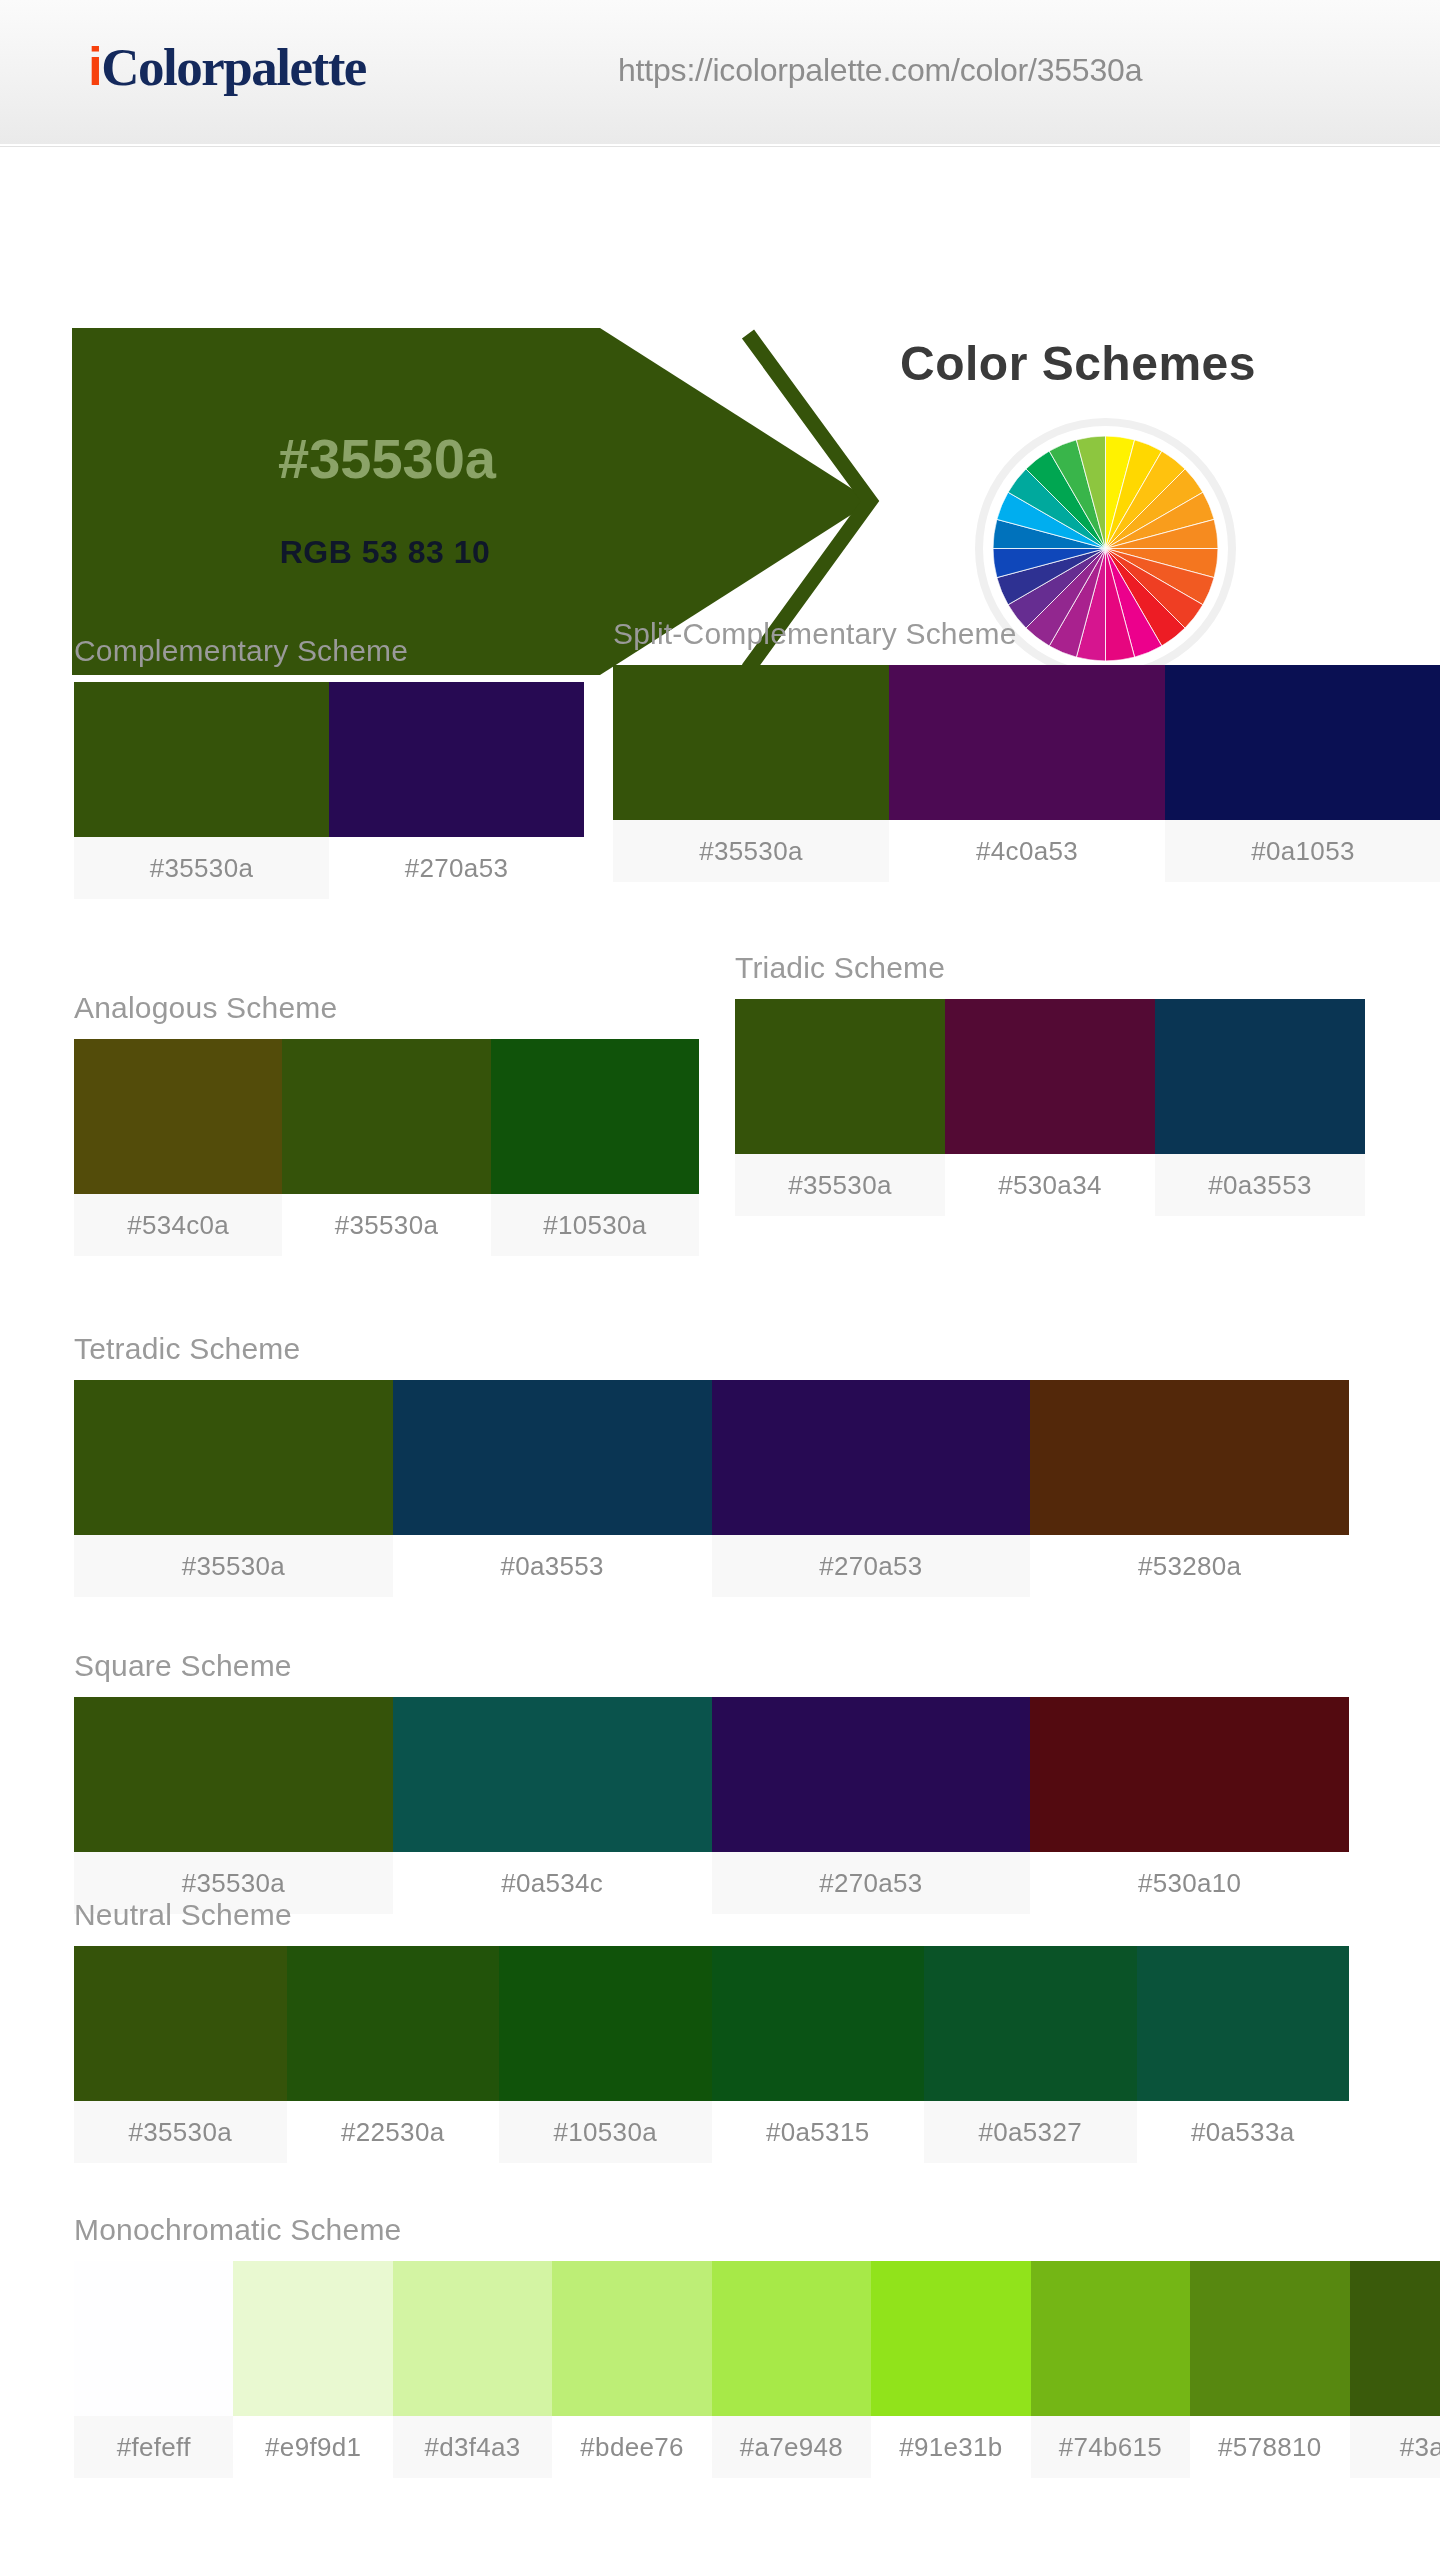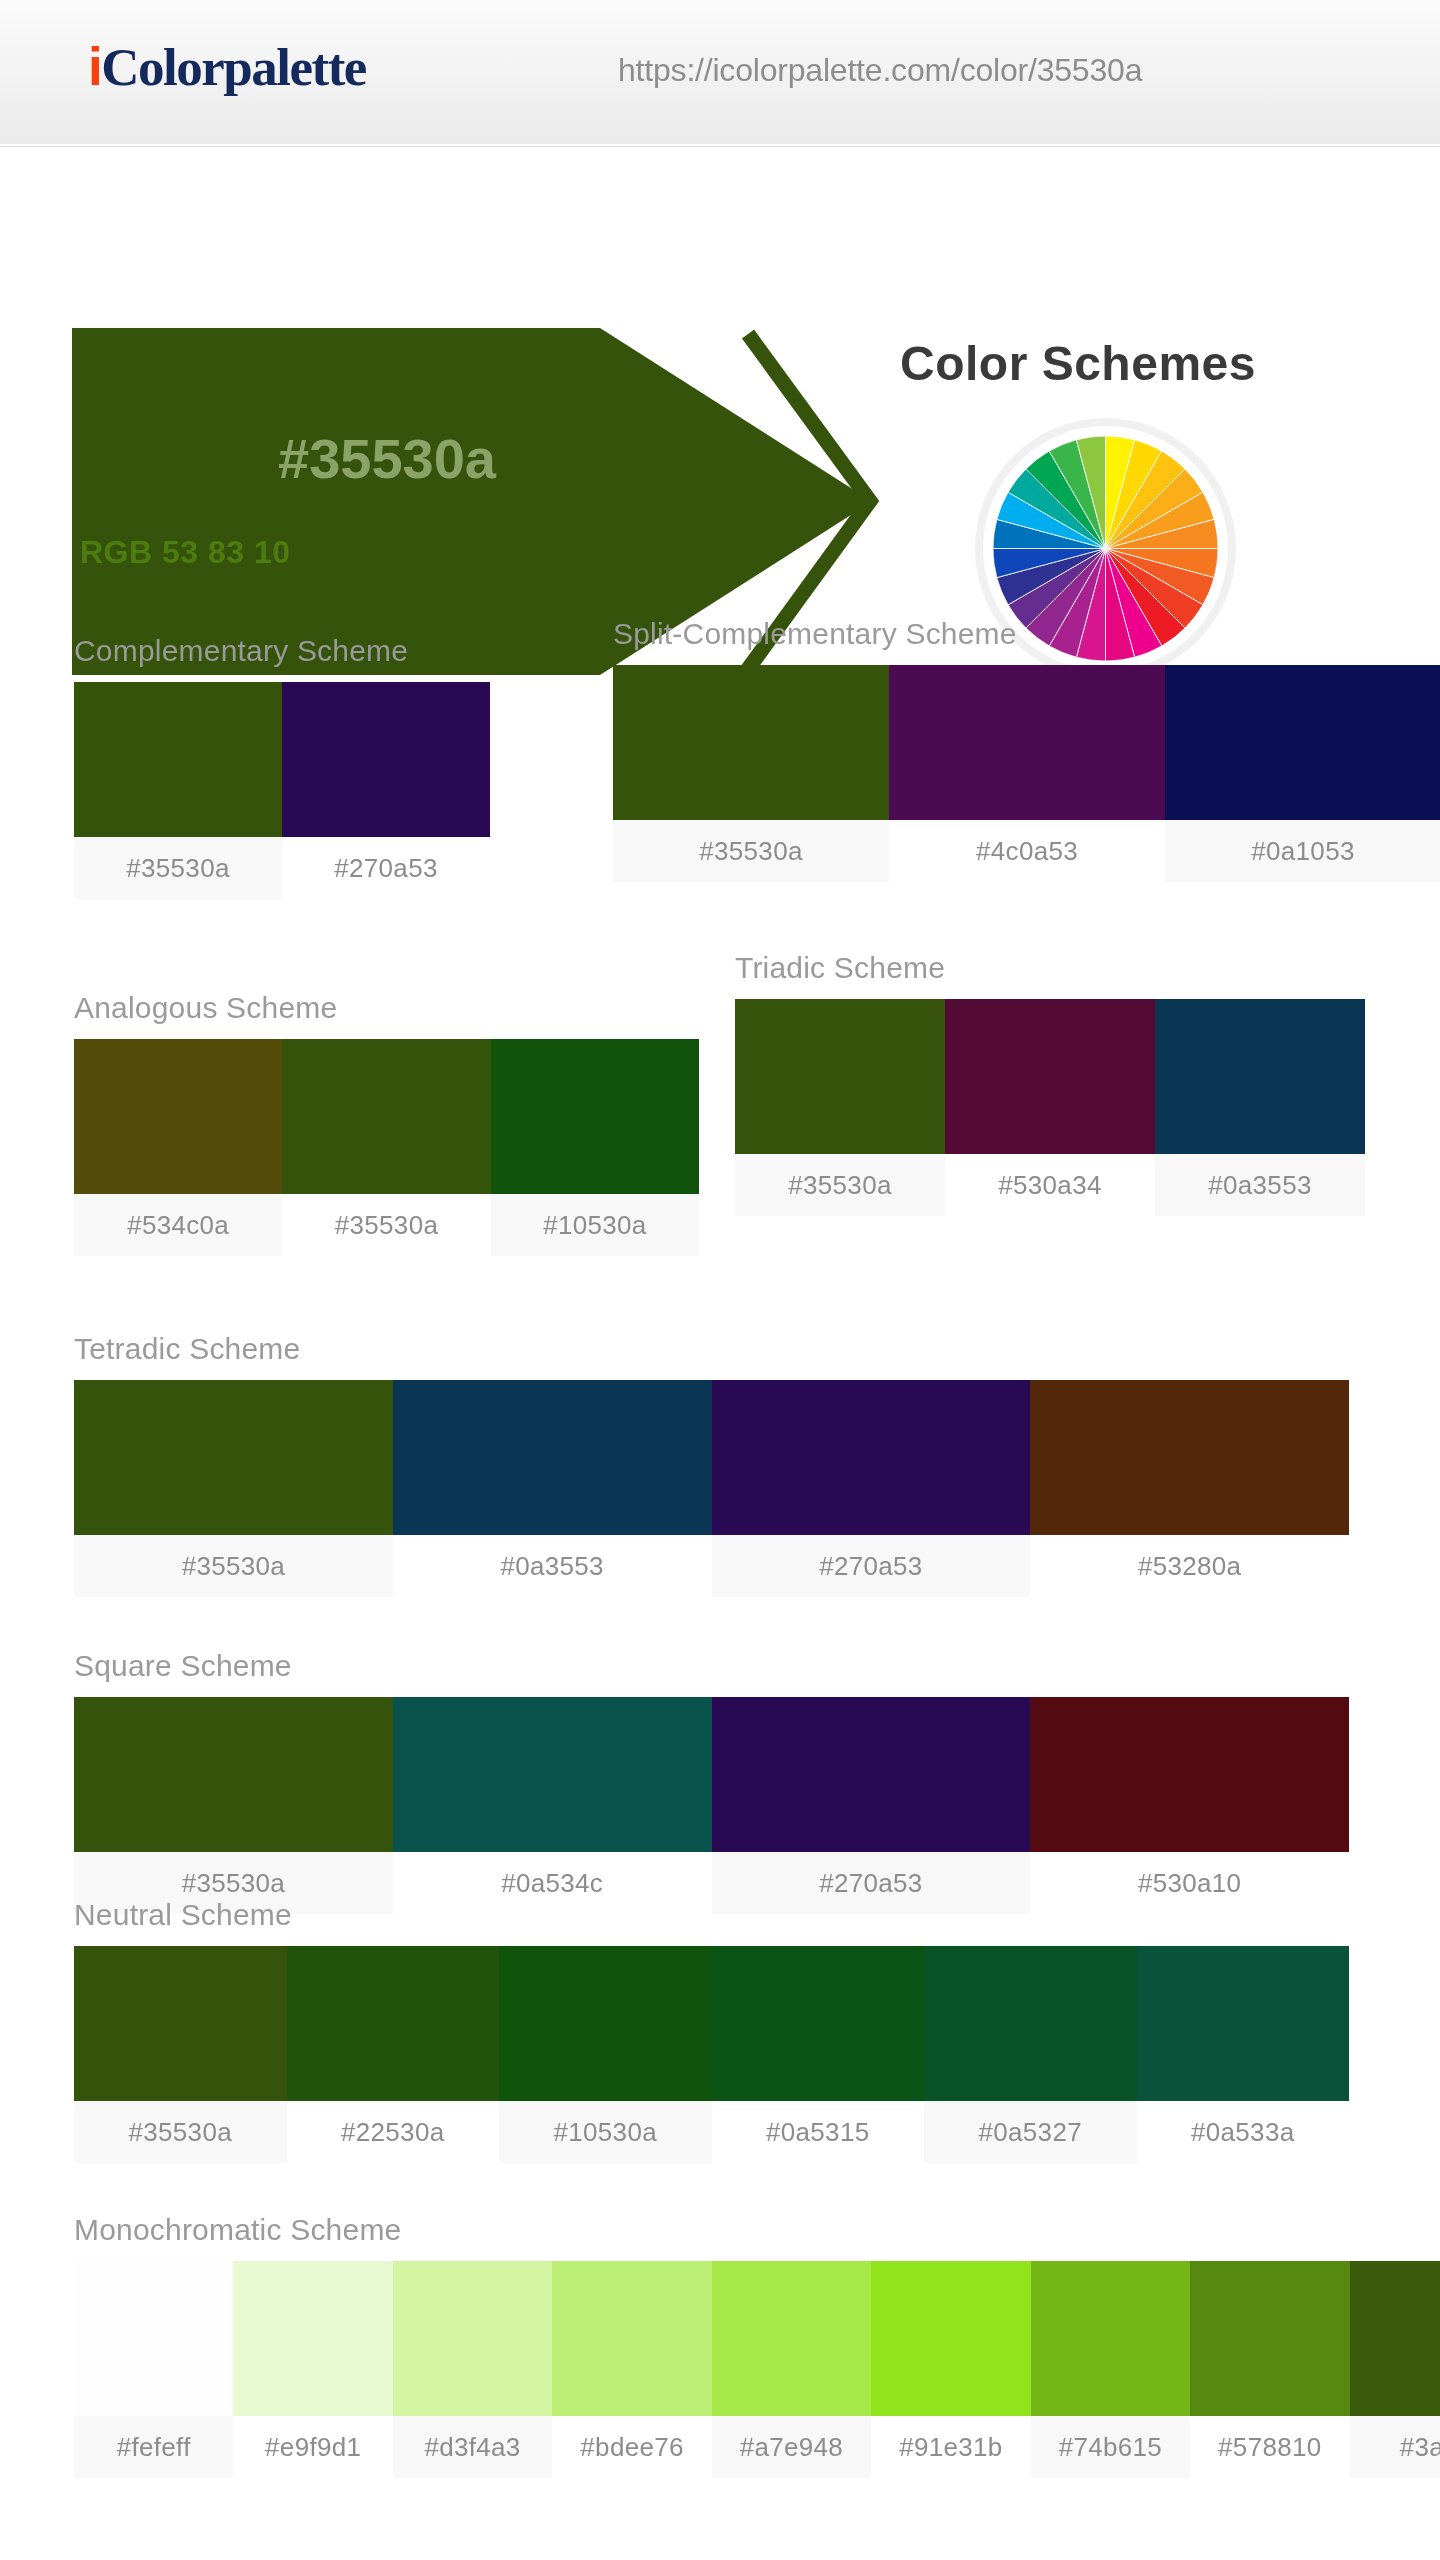--- a/index.html
+++ b/index.html
@@ -71,26 +71,27 @@
     top: 280px;
     width: 630px;
     text-align: center;
     font-size: 56px;
     font-weight: bold;
     color: #8ba368;
     letter-spacing: 0px;
   }
   .hero-rgb {
     position: absolute;
-    left: 80px;
+    left: 70px;
     top: 388px;
     width: 630px;
+    text-align: center;
     font-size: 32px;
     font-weight: bold;
-    color: #4d7c0f;
+    color: #0f172a;
     letter-spacing: 0.5px;
   }
   .schemes-title {
     position: absolute;
     left: 900px;
     top: 190px;
     font-size: 48px;
     font-weight: bold;
     color: #3a3a3a;
     letter-spacing: 0.5px;
@@ -139,21 +140,21 @@
     font-size: 26px;
     color: #8c8c8c;
     font-weight: 400;
     letter-spacing: 0.3px;
     white-space: nowrap;
   }
   .hex-cell.alt { background: #f8f8f8; }
   .hex-cell.plain { background: #ffffff; }
 
   
-  #sec-complementary      { left: 74px;  top: 634px;  width: 416px; }
+  #sec-complementary      { left: 74px;  top: 634px;  width: 510px; }
   #sec-split              { left: 613px; top: 617px;  width: 828px; }
   #sec-analogous          { left: 74px;  top: 951px;  width: 625px; margin-top: 40px; }
   #sec-triadic            { left: 735px; top: 951px;  width: 630px; }
   #sec-tetradic           { left: 74px;  top: 1332px; width: 1275px; }
   #sec-square             { left: 74px;  top: 1649px; width: 1275px; }
   #sec-neutral            { left: 74px;  top: 1898px; width: 1275px; }
   #sec-monochromatic      { left: 74px;  top: 2213px; width: 1435px; }
 </style>
 </head>
 <body>

